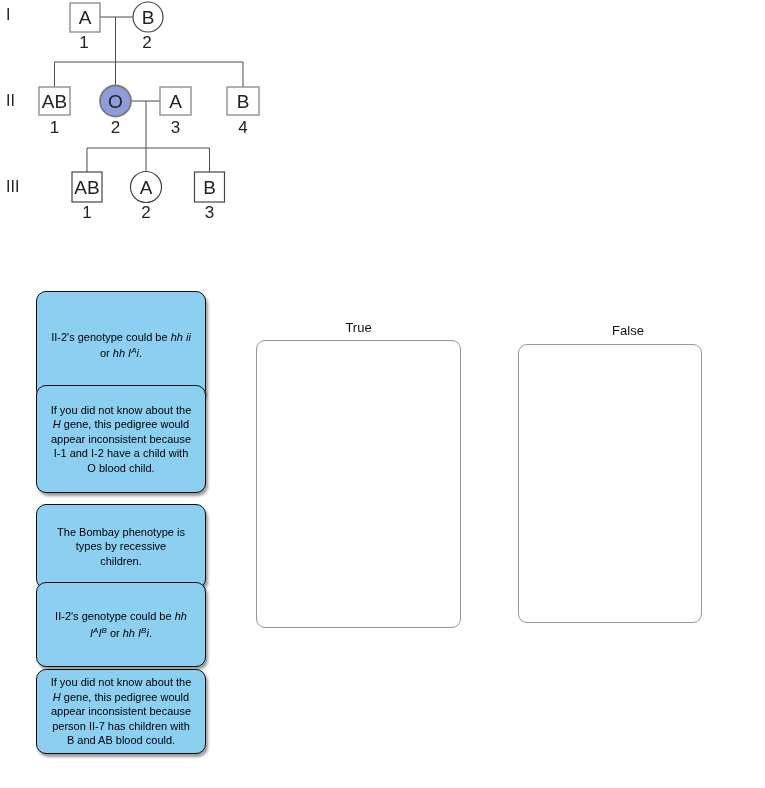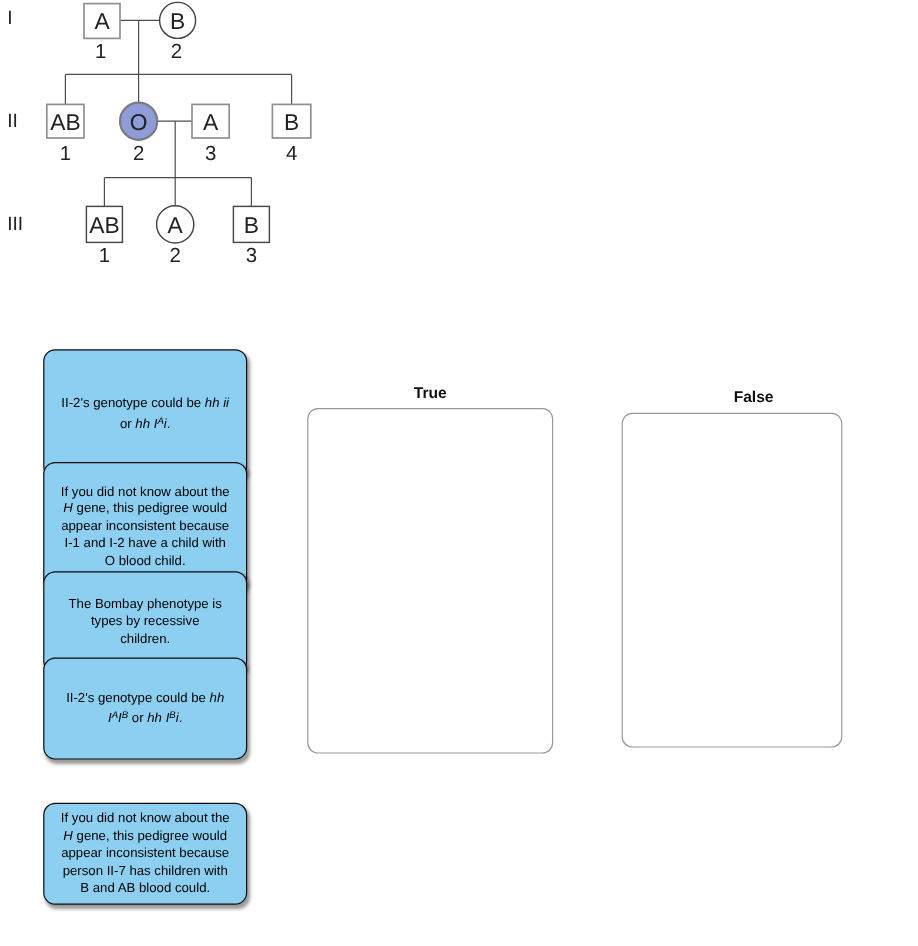--- a/index.html
+++ b/index.html
@@ -37,21 +37,21 @@
     font-size: 11px; line-height: 14.6px; color: #000000;
     padding: 4px 8px;
     cursor: pointer;
   }
   .card .i { font-style: italic; }
   .card .sup { font-style: italic; font-size: 8px; vertical-align: 3.5px; }
 
   
   .zone-label {
     position: absolute; text-align: center;
-    font-size: 13px; font-weight: bold; color: #111111;
+    font-size: 13px; font-weight: normal; color: #111111;
   }
   .zone-box {
     position: absolute; background: #ffffff;
     border: 1px solid #999999; border-radius: 9px;
     box-sizing: border-box;
   }
   #true-label  { left: 256px; top: 320px; width: 205px; }
   #true-box    { left: 256px; top: 340px; width: 205px; height: 288px; }
   #false-label { left: 536px; top: 323px; width: 184px; }
   #false-box   { left: 518px; top: 344px; width: 184px; height: 279px; }
@@ -139,29 +139,29 @@
 <div class="card" style="top:385px;">
   <div>
     <span class="n">If you did not know about the</span><br>
     <span class="i">H</span><span class="n"> gene, this pedigree would</span><br>
     <span class="n">appear inconsistent because</span><br>
     <span class="n">I-1 and I-2 have a child with</span><br>
     <span class="n">O blood child.</span>
   </div>
 </div>
 
-<div class="card" style="top:476px;height:85px;">
+<div class="card" style="top:504px;height:85px;">
   <div>
     <span class="n">The Bombay phenotype is</span><br>
     <span class="n">types by recessive</span><br>
     <span class="n">children.</span>
   </div>
 </div>
 
-<div class="card" style="top:548px;height:85px;">
+<div class="card" style="top:582px;height:85px;">
   <div>
     <span class="n">II-2's genotype could be </span><span class="i">hh</span><br>
     <span class="i">I</span><span class="sup">A</span><span class="i">I</span><span class="sup">B</span><span class="n"> or </span><span class="i">hh I</span><span class="sup">B</span><span class="i">i</span><span class="n">.</span>
   </div>
 </div>
 
 <div class="card" style="top:669px;height:85px;">
   <div>
     <span class="n">If you did not know about the</span><br>
     <span class="i">H</span><span class="n"> gene, this pedigree would</span><br>

